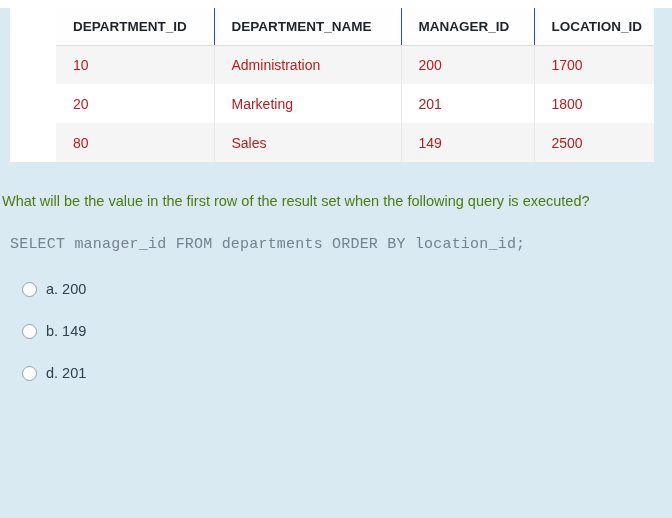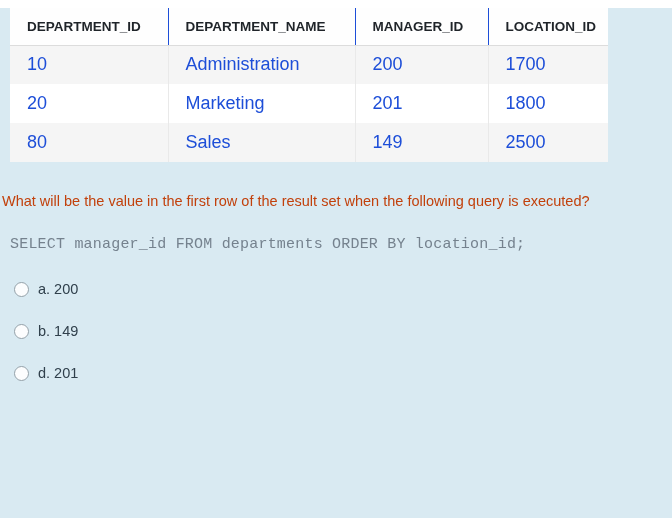--- a/index.html
+++ b/index.html
@@ -16,20 +16,21 @@
   
   .table-card {
     margin: 8px 0 0 10px;
     width: 598px;
     background: #ffffff;
   }
   table {
     width: 598px;
     border-collapse: collapse;
     table-layout: fixed;
+    margin-left: 46px;
   }
   col.c1 { width: 158px; }
   col.c2 { width: 187px; }
   col.c3 { width: 133px; }
   col.c4 { width: 120px; }
   thead th {
     height: 37px;
     padding-left: 17px;
     text-align: left;
     vertical-align: middle;
@@ -39,50 +40,50 @@
     background: #fefefe;
     border-left: 1px solid #1d4ed8;
     border-bottom: 1px solid #dcdcdc;
     white-space: nowrap;
   }
   thead th:first-child { border-left: none; }
   tbody td {
     height: 39px;
     padding-left: 17px;
     vertical-align: middle;
-    font-size: 18px;
-    color: #1d4ed8;
+    font-size: 14px;
+    color: #b91c1c;
     border-left: 1px solid #e9e9e9;
     white-space: nowrap;
   }
   tbody td:first-child { border-left: none; }
   tbody tr:nth-child(odd)  { background: #f5f5f5; }
   tbody tr:nth-child(even) { background: #ffffff; }
   
   .question {
     margin: 29px 0 12px 2px;
     font-size: 14.5px;
     line-height: 20px;
-    color: #c2410c;
+    color: #4d7c0f;
   }
   .query {
     margin: 24px 0 0 10px;
     font-family: "Liberation Mono", "DejaVu Sans Mono", monospace;
     font-size: 15px;
     line-height: 20px;
     color: #75828e;
     letter-spacing: 0.2px;
   }
   
   .options { margin-top: 13px; }
   .option {
     display: flex;
     align-items: center;
     height: 42px;
-    padding-left: 14px;
+    padding-left: 22px;
     cursor: pointer;
   }
   .radio {
     width: 15px; height: 15px;
     border-radius: 50%;
     border: 1px solid #94a1a9;
     background: #fcfdfe;
     flex: 0 0 auto;
   }
   .option-label {

